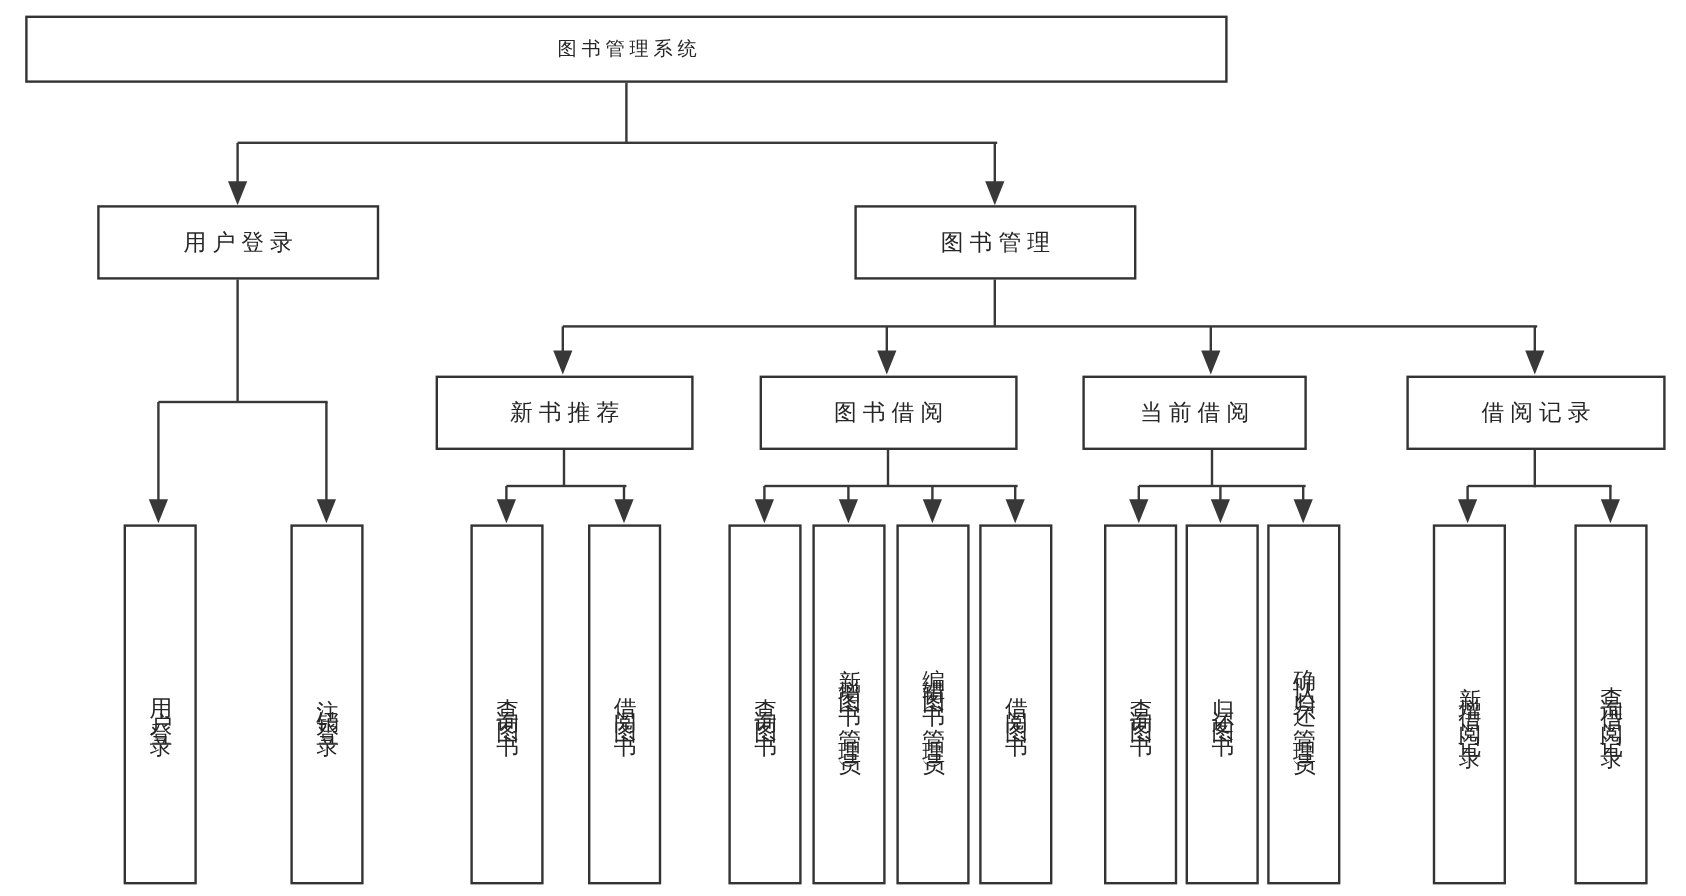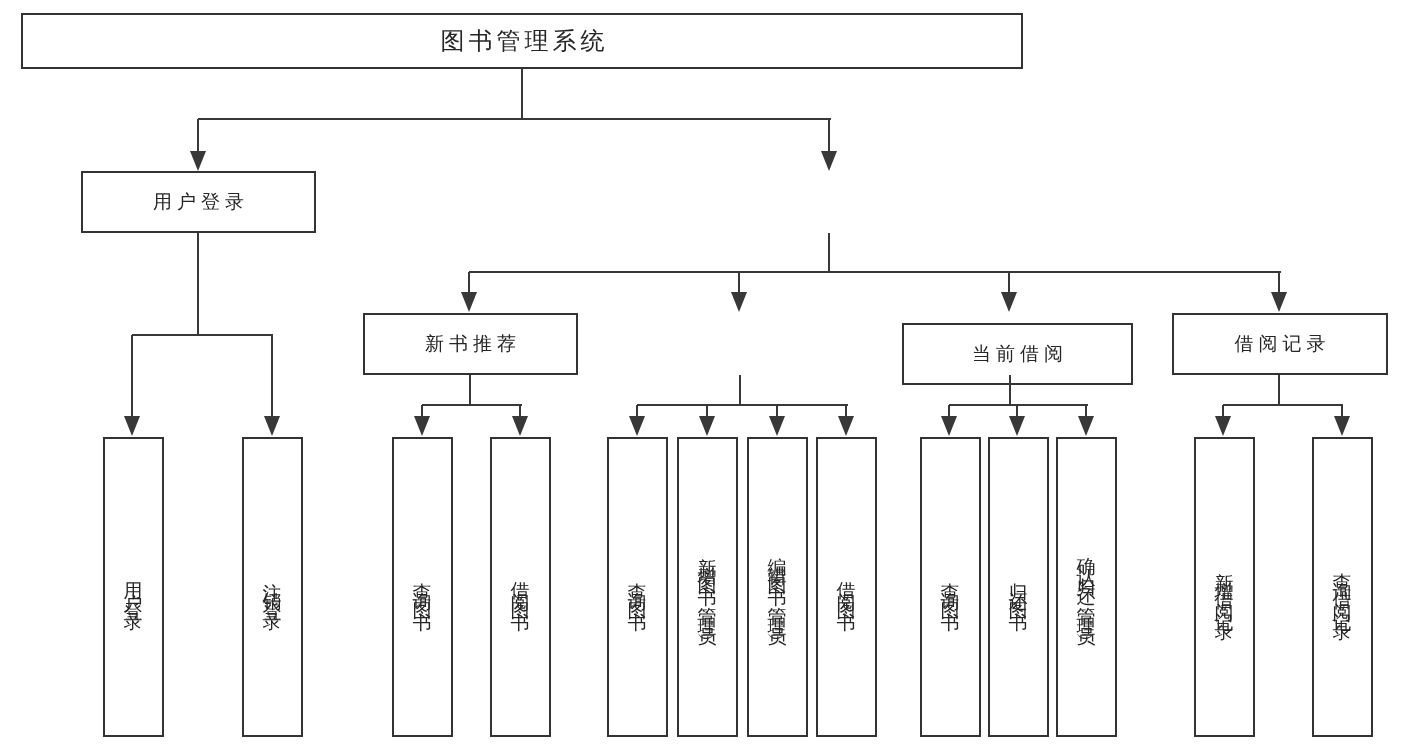--- a/index.html
+++ b/index.html
@@ -17,21 +17,21 @@
     background:#ffffff;
     color:#262626;
     display:flex;
     align-items:center;
     justify-content:center;
     font-size:19px;
     letter-spacing:5px;
     text-indent:5px; 
     white-space:nowrap;
   }
-  .node.title{font-size:24px;letter-spacing:4px;}
+  .node.title{font-size:16px;letter-spacing:4px;}
   .node.vertical{
     writing-mode:vertical-rl;
     text-orientation:mixed;
     font-size:19px;
     letter-spacing:10px;
     text-indent:0;
     white-space:normal;
     line-height:1;
   }
   .hline{position:absolute;height:2px;background:#383838;}
@@ -54,25 +54,27 @@
 </style>
 </head>
 <body>
 
 <div class="canvas">
 
   <div class="node title" style="left:21px;top:13px;width:1002px;height:56px;">图书管理系统</div>
 
   <div class="node" style="left:81px;top:171px;width:235px;height:62px;">用户登录</div>
 
+  <div class="node" style="left:712px;top:171px;width:235px;height:62px;">图书管理</div>
 
   <div class="node" style="left:363px;top:313px;width:215px;height:62px;text-align:right;">新书推荐</div>
 
+  <div class="node" style="left:633px;top:313px;width:215px;height:62px;">图书借阅</div>
 
-  <div class="node" style="left:902px;top:323px;width:231px;height:62px;">当前借阅</div>
+  <div class="node" style="left:902px;top:313px;width:187px;height:62px;">当前借阅</div>
 
   <div class="node" style="left:1172px;top:313px;width:216px;height:62px;text-align:center;">借阅记录</div>
 
   <div class="node vertical" style="left:103px;top:437px;width:61px;height:300px;">用户登录</div>
   <div class="node vertical" style="left:242px;top:437px;width:61px;height:300px;">注销登录</div>
 
   <div class="node vertical" style="left:392px;top:437px;width:61px;height:300px;">查询图书</div>
   <div class="node vertical" style="left:490px;top:437px;width:61px;height:300px;">借阅图书</div>
 
   <div class="node vertical" style="left:607px;top:437px;width:61px;height:300px;">查询图书</div>

